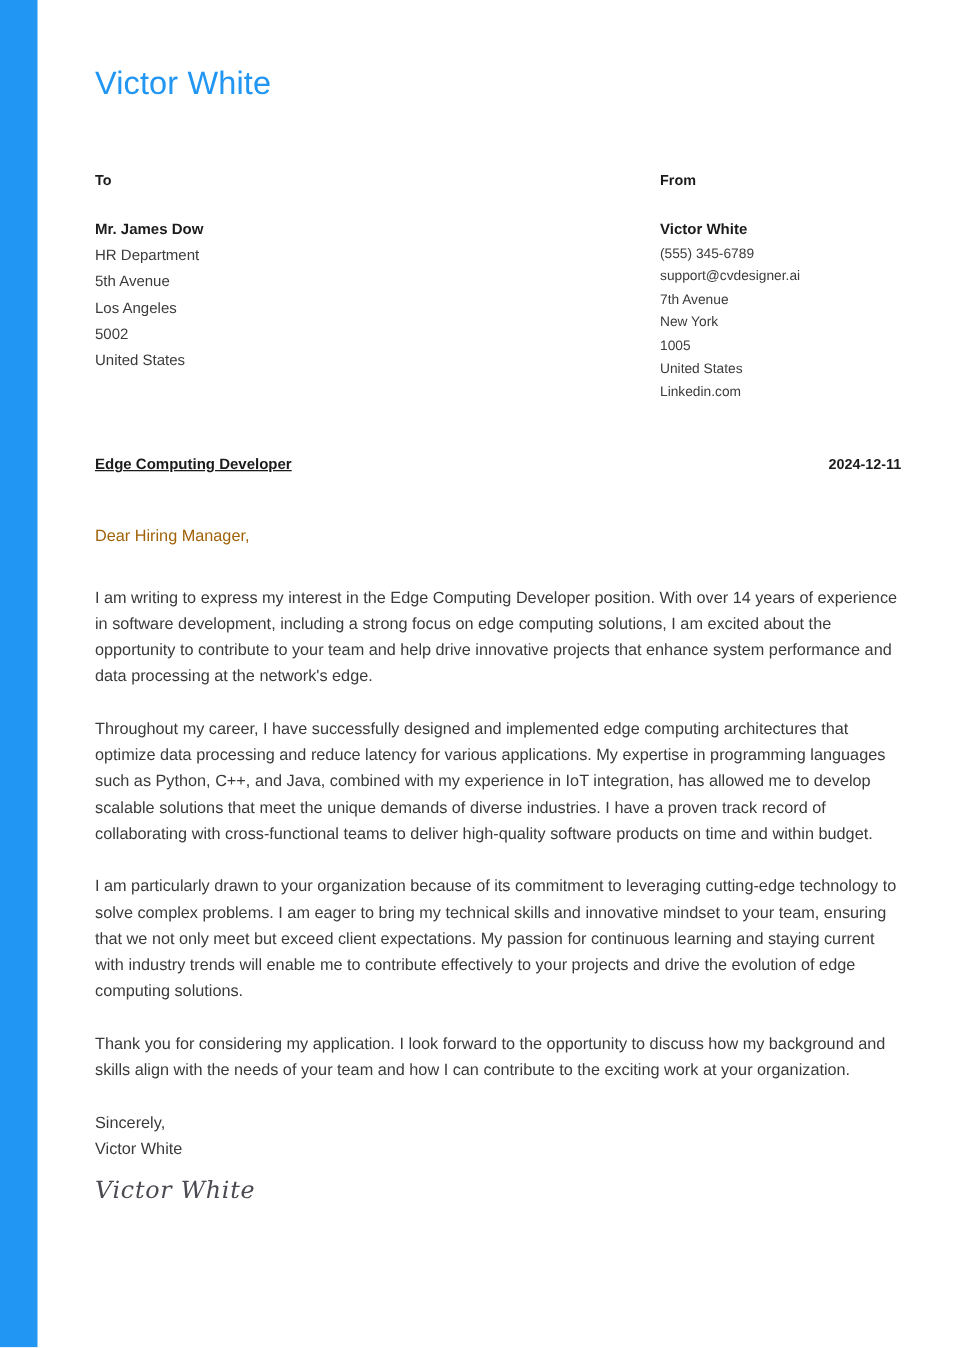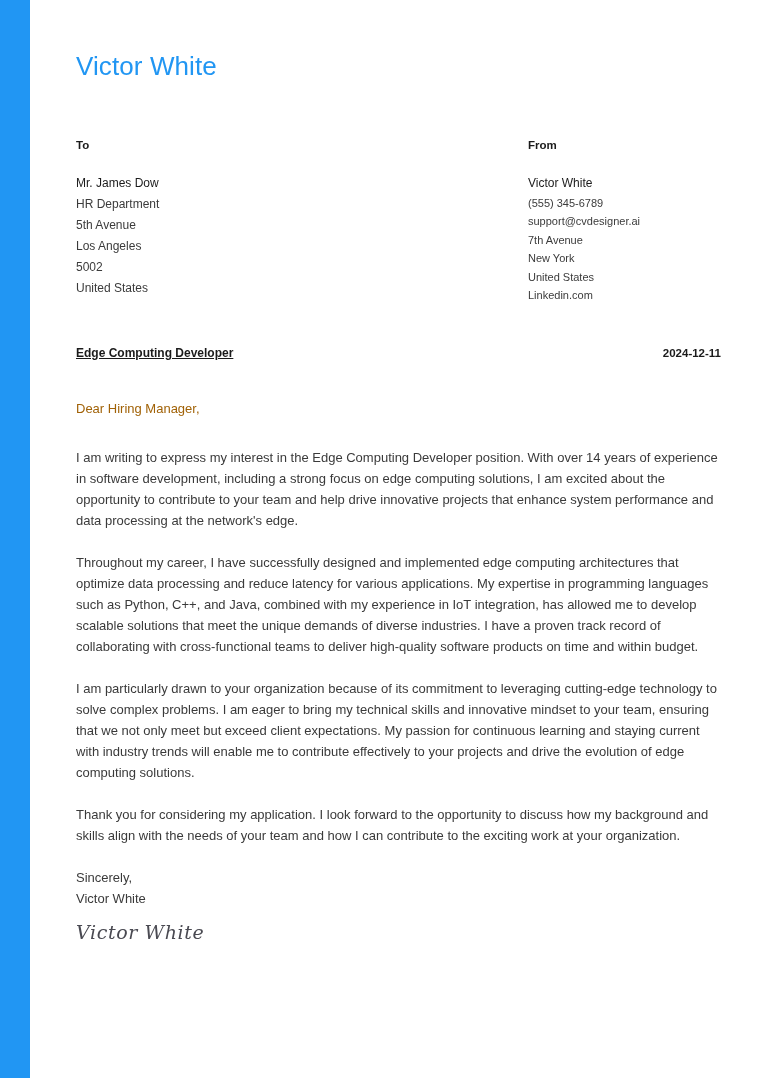--- a/index.html
+++ b/index.html
@@ -71,21 +71,21 @@
     margin: 16px 0 21px 0;
   }
 
   .addr-line {
     font-size: 12px;
     color: #3b3b3b;
     line-height: 21px;
     white-space: nowrap;
   }
   .addr-line.strong {
-    font-weight: 400;
+    font-weight: 700;
     color: #1b1b1b;
   }
 
   .col-from .addr-line {
     font-size: 11px;
     line-height: 18.5px;
   }
   .col-from .addr-line.strong {
     font-size: 12px;
     line-height: 21px;
@@ -178,20 +178,21 @@
         <div class="addr-line">United States</div>
       </div>
 
       <div class="col-from">
         <div class="col-label">From</div>
         <div class="addr-line strong">Victor White</div>
         <div class="addr-line">(555) 345-6789</div>
         <div class="addr-line">support@cvdesigner.ai</div>
         <div class="addr-line">7th Avenue</div>
         <div class="addr-line">New York</div>
+        <div class="addr-line">1005</div>
         <div class="addr-line">United States</div>
         <div class="addr-line">Linkedin.com</div>
       </div>
 
     </div>
 
     <div class="subject-row">
       <div class="subject">Edge Computing Developer</div>
       <div class="letter-date">2024-12-11</div>
     </div>

